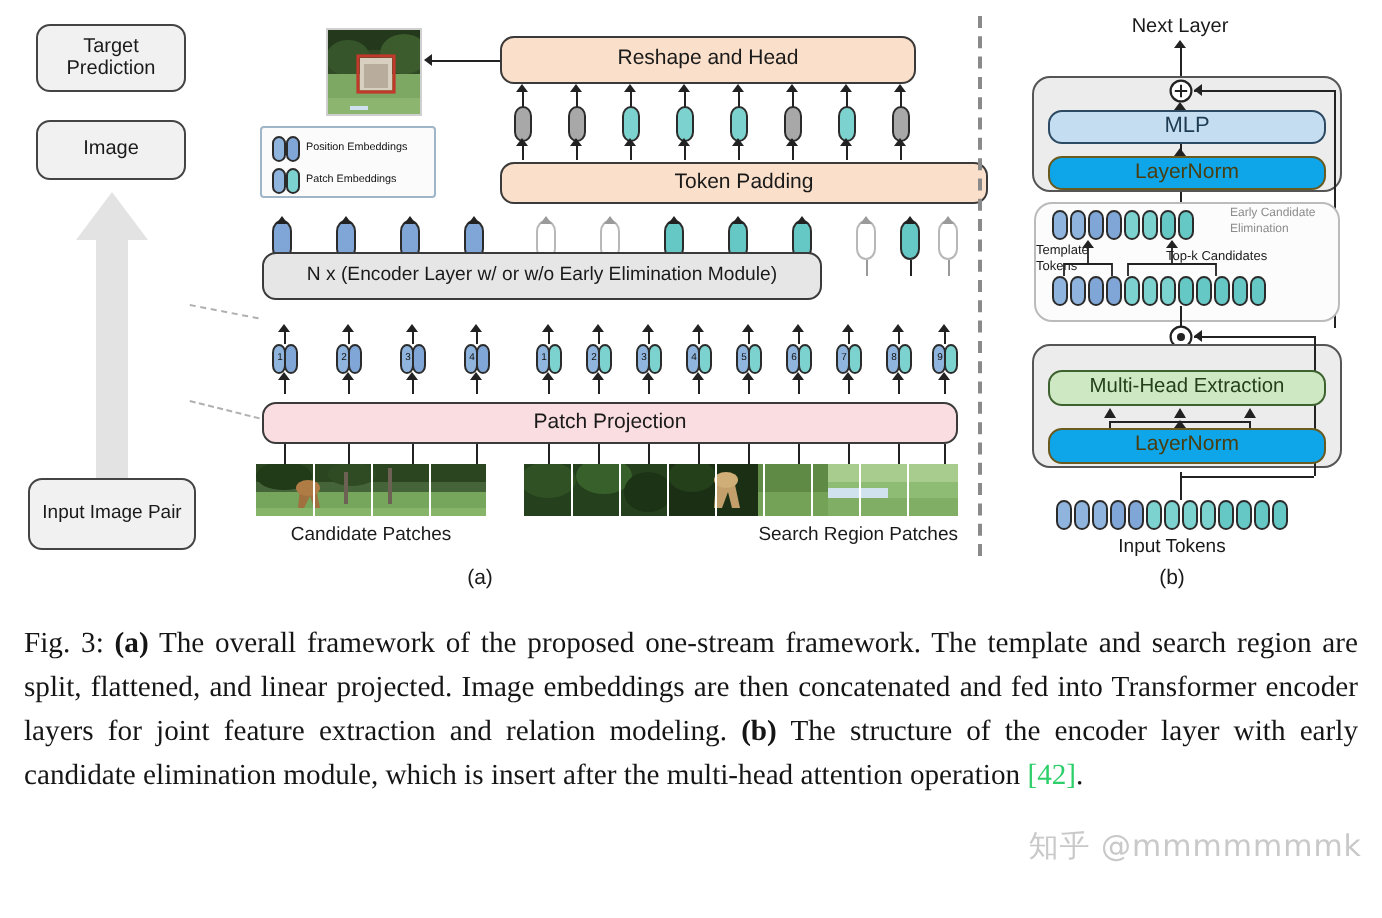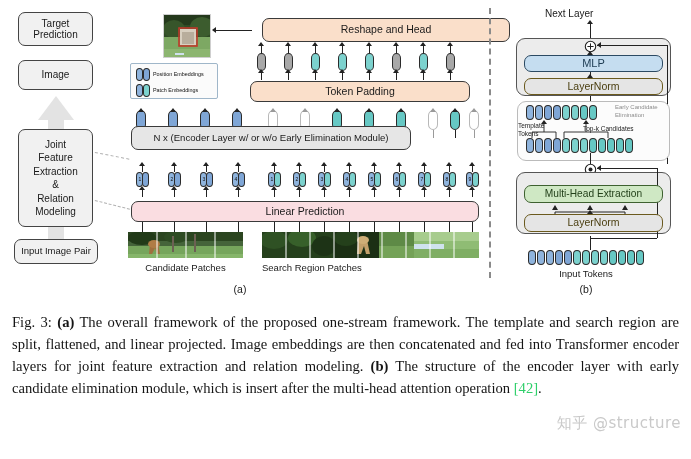--- a/index.html
+++ b/index.html
@@ -28,21 +28,21 @@
     justify-content: center;
     text-align: center;
     line-height: 1.12;
     background: #f2f2f2;
   }
   .rbox.gray   { background:#f1f1f1; border-color:#444; }
   .rbox.peach  { background:#fadfca; border-color:#3a3a3a; }
   .rbox.pink   { background:#fadde1; border-color:#3a3a3a; }
   .rbox.encoder{ background:#e6e6e6; border-color:#3a3a3a; }
   .rbox.blue   { background:#c5ddf0; border-color:#2c4a63; color:#1d3b52;}
-  .rbox.yellow { background:#e5e5e5; border-color:#6b5a1e; color:#4a3e10;}
+  .rbox.yellow { background:#0ea5e9; border-color:#6b5a1e; color:#4a3e10;}
   .rbox.green  { background:#cfe8c4; border-color:#3e6130; color:#23401a;}
   .rbox.shell  { background:#efefef; border-color:#555; }
   .rbox.ece    { background:#fcfcfc; border-color:#bbb; border-radius:9px;}
 
   .lbl { position:absolute; font-size:9px; color:#1a1a1a; white-space:nowrap;}
   .lbl.center { text-align:center; }
 
   
   .bigarrow { position:absolute; }
 
@@ -142,30 +142,22 @@
   <div class="rbox gray" style="left:18px; top:60px; width:75px; height:30px; font-size:10px;">
     <span>Image</span>
   </div>
 
   <div class="bigarrow" style="left:36px; top:96px; width:40px; height:160px;">
     <svg width="40" height="160" viewBox="0 0 40 160">
       <polygon points="20,0 38,24 28,24 28,160 12,160 12,24 2,24" fill="#e3e3e3"></polygon>
     </svg>
   </div>
 
-  <div class="rbox gray" style="left:18px; top:129px; width:75px; height:98px; font-size:10px;">
-    <span style="white-space:pre-line; line-height:1.35;">Joint
-Feature
-Extraction
-&amp;
-Relation
-Modeling</span>
-  </div>
-
-  <div class="rbox gray" style="left:14px; top:239px; width:84px; height:25px; font-size:9.5px;">
+
+  <div class="rbox gray" style="left:14px; top:239px; width:84px; height:36px; font-size:9.5px;">
     <span>Input Image Pair</span>
   </div>
 
   <div class="dashlead" style="left:95px; top:152px; width:35px; transform:rotate(11deg);"></div>
   <div class="dashlead" style="left:95px; top:200px; width:36px; transform:rotate(14deg);"></div>
 
   <div class="thumb" style="left:163px; top:14px; width:48px; height:44px; overflow:hidden;">
     <svg width="48" height="44" viewBox="0 0 48 44">
       <rect x="0" y="0" width="48" height="44" fill="#6f9a58"></rect>
       <rect x="0" y="0" width="48" height="22" fill="#2f4a25"></rect>
@@ -177,21 +169,21 @@
       <rect x="16" y="14" width="16" height="16" fill="#d8cfc0"></rect>
       <rect x="18" y="17" width="12" height="12" fill="#b8ad9c"></rect>
       <rect x="15" y="13" width="18" height="18" fill="none" stroke="#c0392b" stroke-width="1.6"></rect>
       <rect x="11" y="38" width="9" height="2" fill="#cfe0ee"></rect>
     </svg>
   </div>
 
   <div class="hline" style="left:216px; top:30px; width:36px;"></div>
   <div class="ahead left" style="left:212px; top:27px;"></div>
 
-  <div class="rbox peach" style="left:250px; top:18px; width:248px; height:24px; font-size:10.5px;margin-left:12px;">
+  <div class="rbox peach" style="left:250px; top:18px; width:208px; height:24px; font-size:10.5px;">
     <span>Reshape and Head</span>
   </div>
 
   <div>
 
     <div class="vline" style="left:261px; top:44px; height:10px;"></div>
       <div class="ahead" style="left:258px; top:42px;"></div>
     <div class="vline" style="left:288px; top:44px; height:10px;"></div>
       <div class="ahead" style="left:285px; top:42px;"></div>
     <div class="vline" style="left:315px; top:44px; height:10px;"></div>
@@ -227,21 +219,21 @@
     <div class="vline" style="left:369px; top:71px; height:9px;"></div>
       <div class="ahead" style="left:366px; top:69px;"></div>
     <div class="vline" style="left:396px; top:71px; height:9px;"></div>
       <div class="ahead" style="left:393px; top:69px;"></div>
     <div class="vline" style="left:423px; top:71px; height:9px;"></div>
       <div class="ahead" style="left:420px; top:69px;"></div>
     <div class="vline" style="left:450px; top:71px; height:9px;"></div>
       <div class="ahead" style="left:447px; top:69px;"></div>
   </div>
 
-  <div class="rbox peach" style="left:250px; top:81px; width:220px; height:21px; font-size:10.5px;">
+  <div class="rbox peach" style="left:250px; top:81px; width:244px; height:21px; font-size:10.5px;">
     <span>Token Padding</span>
   </div>
 
   <div>
 
     <div class="tok b2" style="left:136px; top:110px; width:10px; height:20px;"></div>
     <div class="vline" style="left:141px; top:130px; height:8px;"></div>
       <div class="ahead" style="left:138px; top:108px;"></div>
     <div class="tok b2" style="left:168px; top:110px; width:10px; height:20px;"></div>
     <div class="vline" style="left:173px; top:130px; height:8px;"></div>
@@ -412,21 +404,21 @@
       <div class="ahead" style="left:396px; top:186px;"></div>
     <div class="vline" style="left:424px; top:188px; height:9px;"></div>
       <div class="ahead" style="left:421px; top:186px;"></div>
     <div class="vline" style="left:449px; top:188px; height:9px;"></div>
       <div class="ahead" style="left:446px; top:186px;"></div>
     <div class="vline" style="left:472px; top:188px; height:9px;"></div>
       <div class="ahead" style="left:469px; top:186px;"></div>
   </div>
 
   <div class="rbox pink" style="left:131px; top:201px; width:348px; height:21px; font-size:10.5px;">
-    <span>Linear Prediction</span>
+    <span>Patch Projection</span>
   </div>
 
   <div>
     <div class="vline" style="left:142px; top:222px; height:10px;"></div>
     <div class="vline" style="left:174px; top:222px; height:10px;"></div>
     <div class="vline" style="left:206px; top:222px; height:10px;"></div>
     <div class="vline" style="left:238px; top:222px; height:10px;"></div>
     <div class="vline" style="left:274px; top:222px; height:10px;"></div>
     <div class="vline" style="left:299px; top:222px; height:10px;"></div>
     <div class="vline" style="left:324px; top:222px; height:10px;"></div>
@@ -479,27 +471,27 @@
       <line x1="72" y1="0" x2="72" y2="26" stroke="#fff" stroke-width="1"></line>
       <line x1="96" y1="0" x2="96" y2="26" stroke="#fff" stroke-width="1"></line>
       <line x1="120" y1="0" x2="120" y2="26" stroke="#fff" stroke-width="1"></line>
       <line x1="144" y1="0" x2="144" y2="26" stroke="#fff" stroke-width="1"></line>
       <line x1="168" y1="0" x2="168" y2="26" stroke="#fff" stroke-width="1"></line>
       <line x1="192" y1="0" x2="192" y2="26" stroke="#fff" stroke-width="1"></line>
     </svg>
   </div>
 
   <div class="lbl center" style="left:128px; top:262px; width:115px; text-align:center; font-size:9.5px;">Candidate Patches</div>
-  <div class="lbl center" style="left:262px; top:262px; width:217px; text-align:left; font-size:9.5px;">Search Region Patches</div>
+  <div class="lbl center" style="left:262px; top:262px; width:217px; text-align:right; font-size:9.5px;">Search Region Patches</div>
 
   <div class="lbl center" style="left:200px; top:283px; width:80px; text-align:center; font-size:10.5px;">(a)</div>
 
   <div class="dashdiv" style="left:489px; top:8px; height:270px;"></div>
 
-  <div class="lbl center" style="left:545px; top:8px; width:90px; text-align:left; font-size:10px;">Next Layer</div>
+  <div class="lbl center" style="left:545px; top:8px; width:90px; text-align:center; font-size:10px;">Next Layer</div>
   <div class="vline" style="left:590px; top:22px; height:16px;"></div>
   <div class="ahead" style="left:587px; top:20px;"></div>
 
   <div class="rbox shell" style="left:516px; top:38px; width:155px; height:58px; border-radius:9px; background:#ececec;"></div>
 
   <div style="position:absolute; left:584px; top:39px; width:13px; height:13px;">
     <svg width="13" height="13" viewBox="0 0 13 13">
       <circle cx="6.5" cy="6.5" r="5.2" fill="#fff" stroke="#222" stroke-width="1.1"></circle>
       <line x1="3.4" y1="6.5" x2="9.6" y2="6.5" stroke="#222" stroke-width="1"></line>
       <line x1="6.5" y1="3.4" x2="6.5" y2="9.6" stroke="#222" stroke-width="1"></line>
@@ -628,13 +620,13 @@
 
   <div class="lbl center" style="left:546px; top:283px; width:80px; text-align:center; font-size:10.5px;">(b)</div>
 
 </div>
 
 <div id="caption">
   <span>Fig. 3:</span>
   <b>(a)</b><span> The overall framework of the proposed one-stream framework. The template and search region are split, flattened, and linear projected. Image embeddings are then concatenated and fed into Transformer encoder layers for joint feature extraction and relation modeling. </span><b>(b)</b><span> The structure of the encoder layer with early candidate elimination module, which is insert after the multi-head attention operation </span><span class="cite">[42]</span><span>.</span>
 </div>
 
-<div id="watermark">知乎 @structure</div>
+<div id="watermark">知乎 @mmmmmmmk</div>
 
 </body></html>

